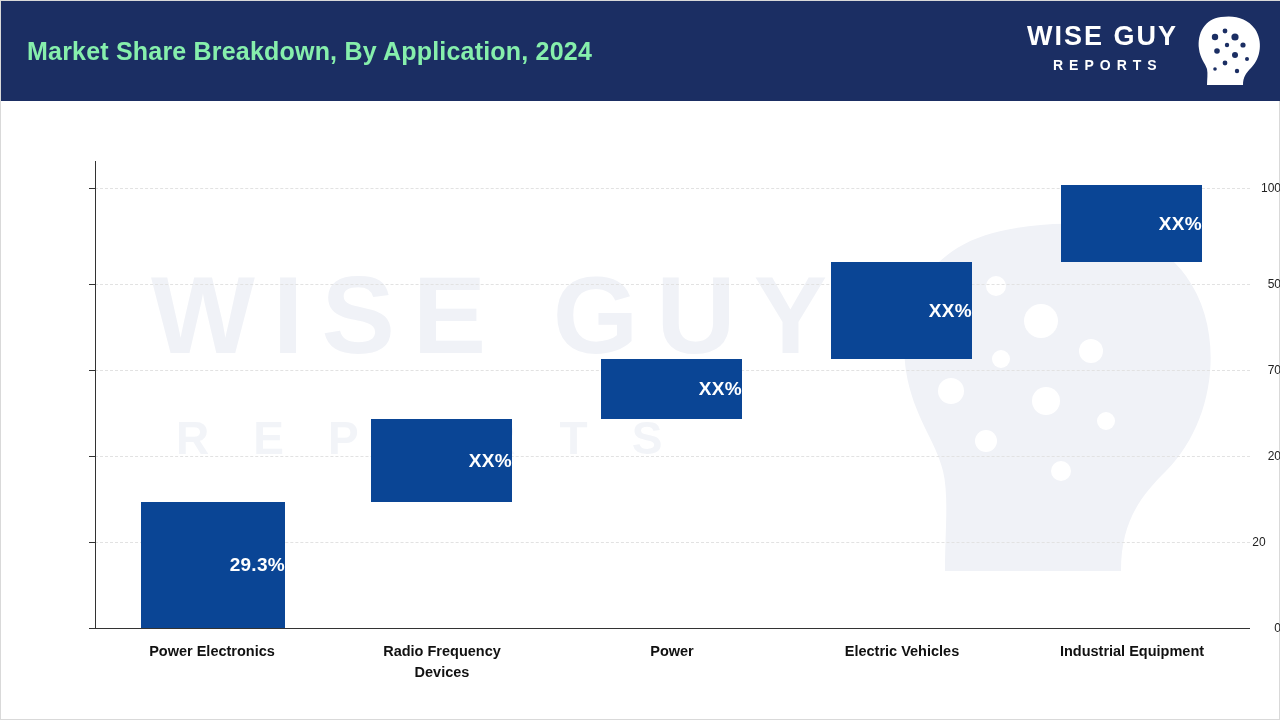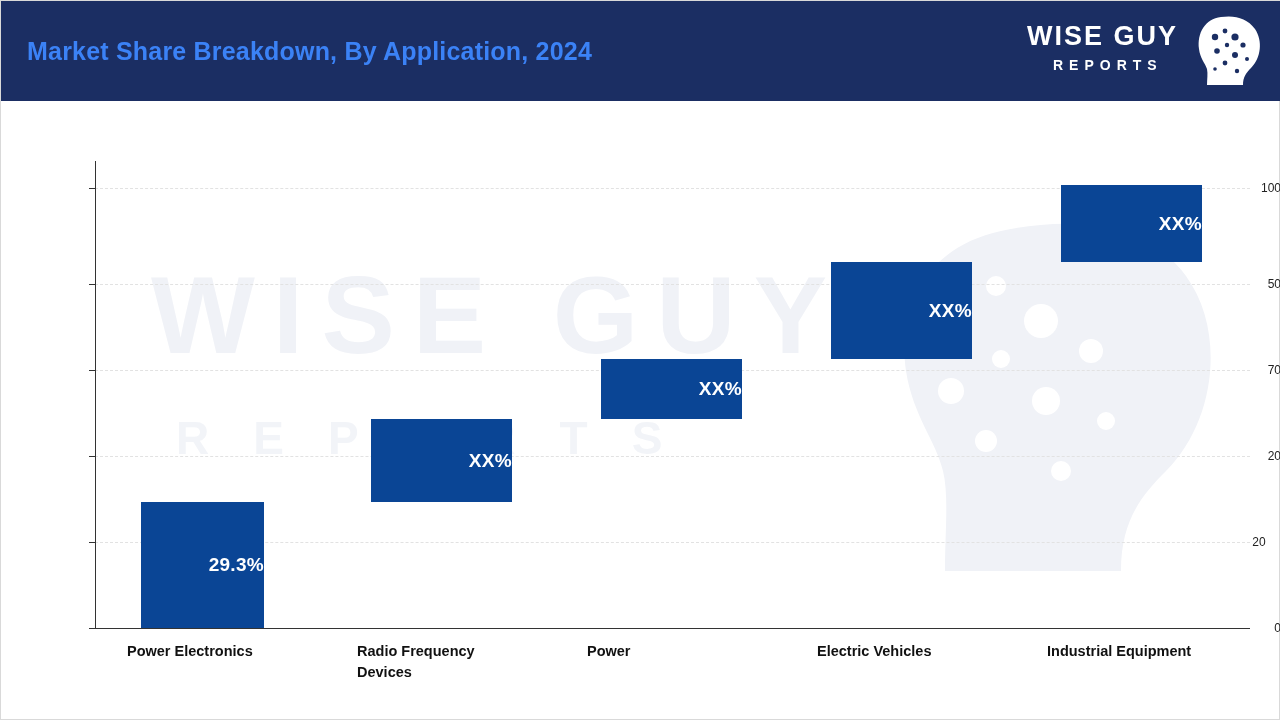--- a/index.html
+++ b/index.html
@@ -29,21 +29,21 @@
     left: 0;
     top: 0;
     width: 1280px;
     height: 100px;
     background: #1b2e63;
     display: flex;
     align-items: center;
     justify-content: space-between;
   }
   .header-title {
-    color: #3b82f6;
+    color: #86efac;
     font-size: 25px;
     font-weight: bold;
     letter-spacing: 0.2px;
     margin-left: 26px;
     white-space: nowrap;
   }
 
   .logo-wrap {
     position: relative;
     width: 250px;
@@ -175,20 +175,21 @@
   }
   .bar-label {
     color: #ffffff;
     font-size: 19px;
     font-weight: bold;
     letter-spacing: 0.3px;
   }
 
   .cat-label {
     position: absolute;
+    text-align: center;
     font-size: 14.5px;
     font-weight: bold;
     color: #111111;
     line-height: 1.45;
   }
 </style>
 </head>
 <body>
 
 <div class="page">
@@ -260,21 +261,21 @@
       <div class="tick-label" style="top:183px;">50</div>
       <div class="tick-label" style="top:87px;">100</div>
 
       <div class="tick-mark" style="top:527px;"></div>
       <div class="tick-mark" style="top:441px;"></div>
       <div class="tick-mark" style="top:355px;"></div>
       <div class="tick-mark" style="top:269px;"></div>
       <div class="tick-mark" style="top:183px;"></div>
       <div class="tick-mark" style="top:87px;"></div>
 
-      <div class="bar" style="left:140px; width:123px; top:401px; height:126px;">
+      <div class="bar" style="left:140px; width:144px; top:401px; height:126px;">
         <span class="bar-label">29.3%</span>
       </div>
       <div class="bar" style="left:370px; width:141px; top:318px; height:83px;">
         <span class="bar-label">XX%</span>
       </div>
       <div class="bar" style="left:600px; width:141px; top:258px; height:60px;">
         <span class="bar-label">XX%</span>
       </div>
       <div class="bar" style="left:830px; width:141px; top:161px; height:97px;">
         <span class="bar-label">XX%</span>

